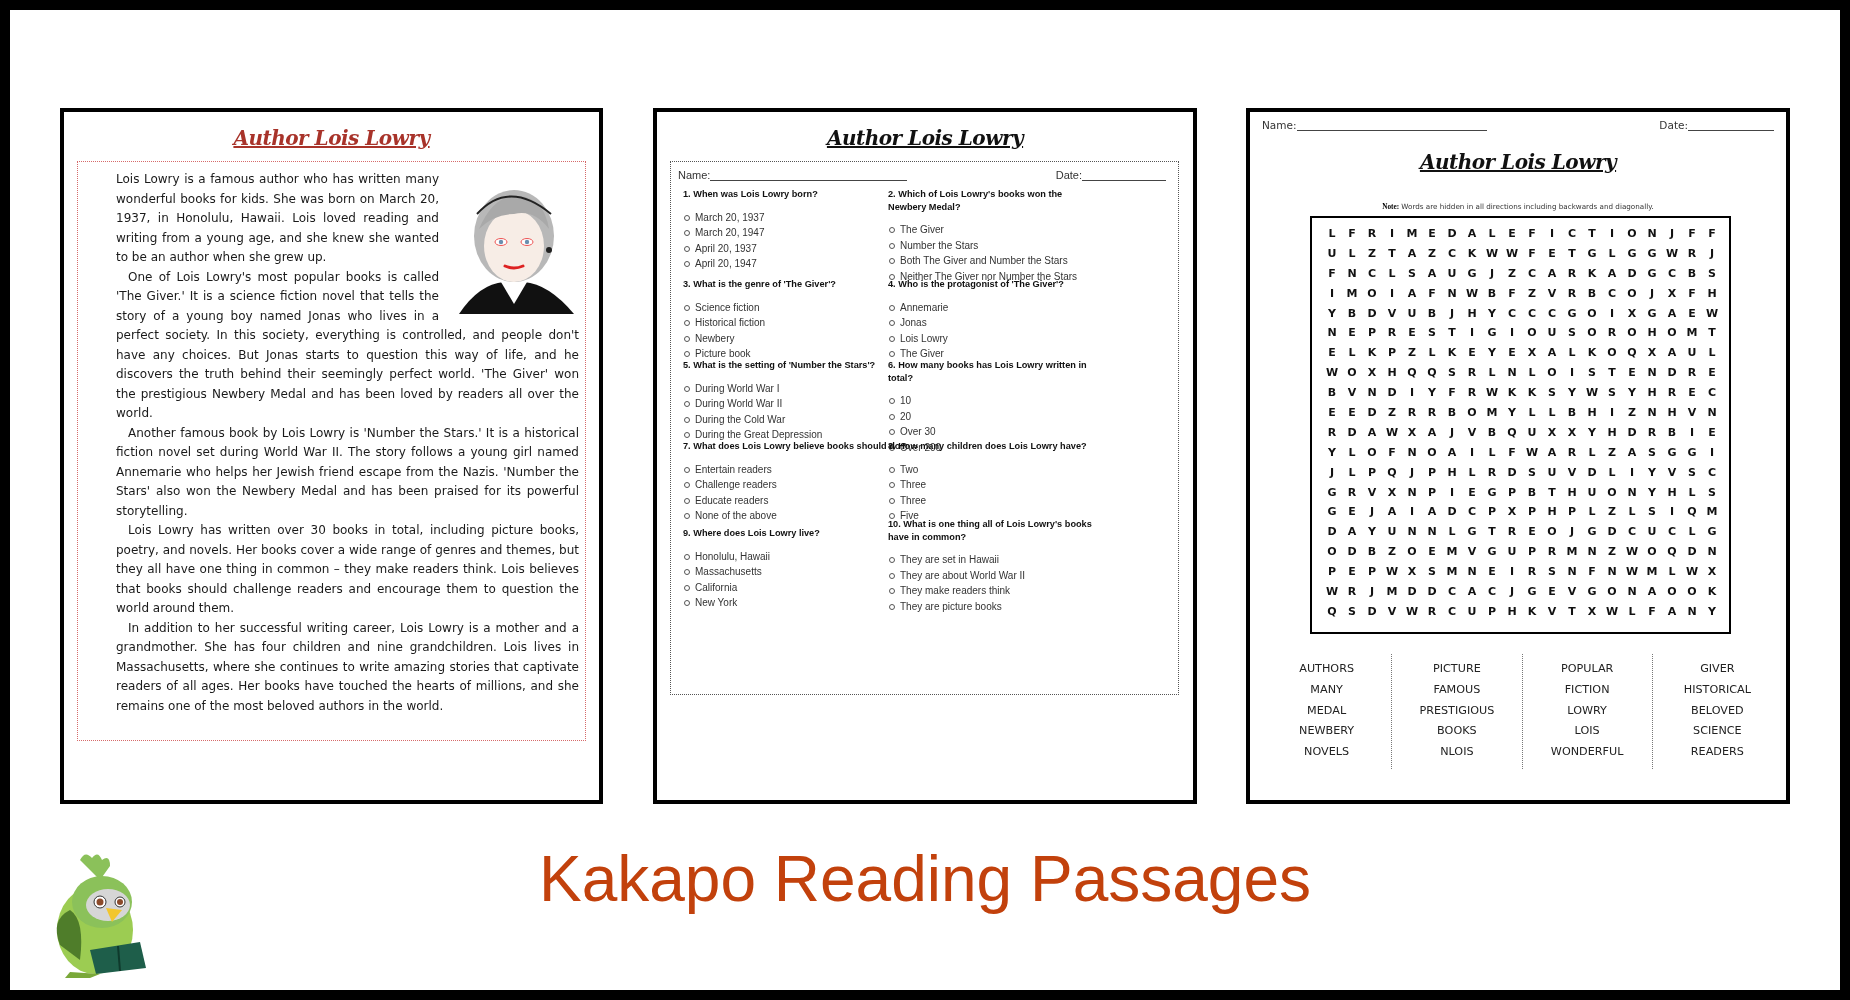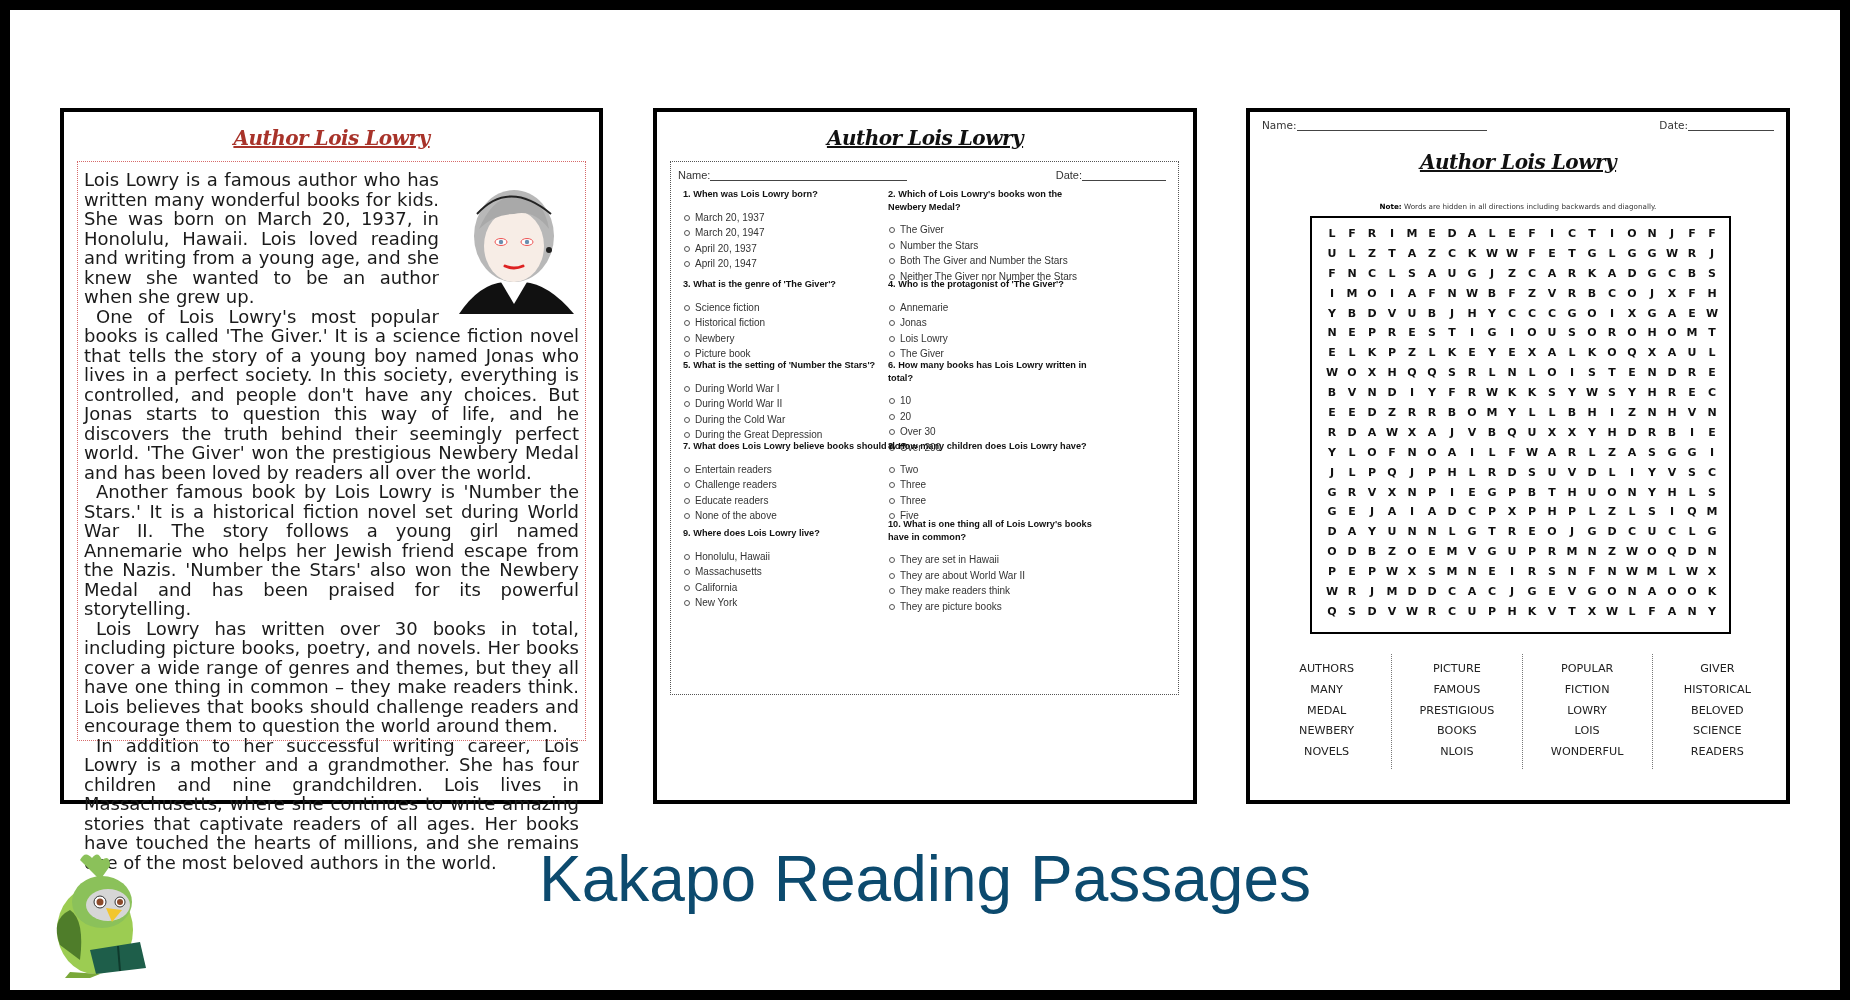--- a/index.html
+++ b/index.html
@@ -12,22 +12,22 @@
   .page3 { left: 1236px; width: 544px; }
 
   .script-title { position: absolute; left: 0; right: 0; text-align: center;
     font-family: "DejaVu Serif", serif; font-style: italic; font-weight: bold;
     font-size: 20px; letter-spacing: -0.5px; text-decoration: underline; }
 
   
   .p1-title { top: 14px; color: #a8332a; }
   .p1-box { position: absolute; left: 13px; top: 49px; width: 509px; height: 580px;
     border: 1px dotted #d66a6a; padding: 8px 6px 0 6px; }
-  .p1-text { font-family: "DejaVu Sans", sans-serif; font-size: 18px; line-height: 19.5px;
-    text-align: justify; color: #1a1a1a; }
+  .p1-text { font-family: "DejaVu Sans", sans-serif; font-size: 12px; line-height: 19.5px;
+    text-align: justify; color: #1a1a1a; margin-left: 32px; }
   .p1-text p { text-indent: 12px; }
   .p1-text p.first { text-indent: 0; }
   .portrait { float: right; width: 130px; height: 145px; margin: 4px 0 4px 10px; }
 
   
   .p2-title { top: 14px; color: #111; }
   .p2-box { position: absolute; left: 13px; top: 49px; width: 509px; height: 534px;
     border: 1px dotted #555; }
   .p2-namerow { position: absolute; left: 7px; right: 12px; top: 7px; font-family: "Liberation Sans", sans-serif;
     font-size: 11px; color: #333; display: flex; justify-content: space-between; }
@@ -37,32 +37,32 @@
   .q ul { list-style: none; margin-top: 9px; }
   .q li { font-size: 10px; line-height: 15.6px; color: #333; position: relative; padding-left: 12px; }
   .q li::before { content: ""; position: absolute; left: 1px; top: 5px; width: 4px; height: 4px;
     border: 1px solid #555; border-radius: 50%; }
 
   
   .p3-namerow { position: absolute; left: 12px; right: 12px; top: 7px; font-size: 10.5px; color: #333;
     display: flex; justify-content: space-between; }
   .p3-title { top: 38px; color: #111; }
   .p3-note { position: absolute; left: 0; right: 0; top: 90px; text-align: center; font-size: 7.2px; color: #333; }
-  .p3-note b { color: #000; }
+  .p3-note b { color: #000; font-family: Liberation Serif, serif; }
   .grid-box { position: absolute; left: 60px; top: 104px; width: 421px; height: 418px; border: 2px solid #000;
     padding: 6px 0 0 10px; }
   .grid-row { display: flex; height: 19.9px; }
   .grid-cell { width: 20px; text-align: center; font-weight: bold; font-size: 11px; line-height: 19.9px; color: #111; }
   .wordlist { position: absolute; left: 12px; top: 542px; width: 520px; height: 115px; display: flex; }
   .wcol { flex: 1; text-align: center; font-size: 11.2px; line-height: 20.8px; color: #222; padding-top: 5px; }
   .wcol + .wcol { border-left: 1px dotted #777; }
 
   
   .banner-title { position: absolute; left: 0; right: 0; top: 832px; text-align: center;
-    font-family: "Liberation Sans", sans-serif; font-size: 64px; color: #0c4a6e; letter-spacing: 0px; }
+    font-family: "Liberation Sans", sans-serif; font-size: 64px; color: #c2410c; letter-spacing: 0px; }
   .logo { position: absolute; left: 30px; top: 840px; width: 125px; height: 130px; }
 </style>
 </head>
 <body>
 
 <div class="canvas">
 
   <div class="page page1">
     <div class="script-title p1-title">Author Lois Lowry</div>
     <div class="p1-box">

